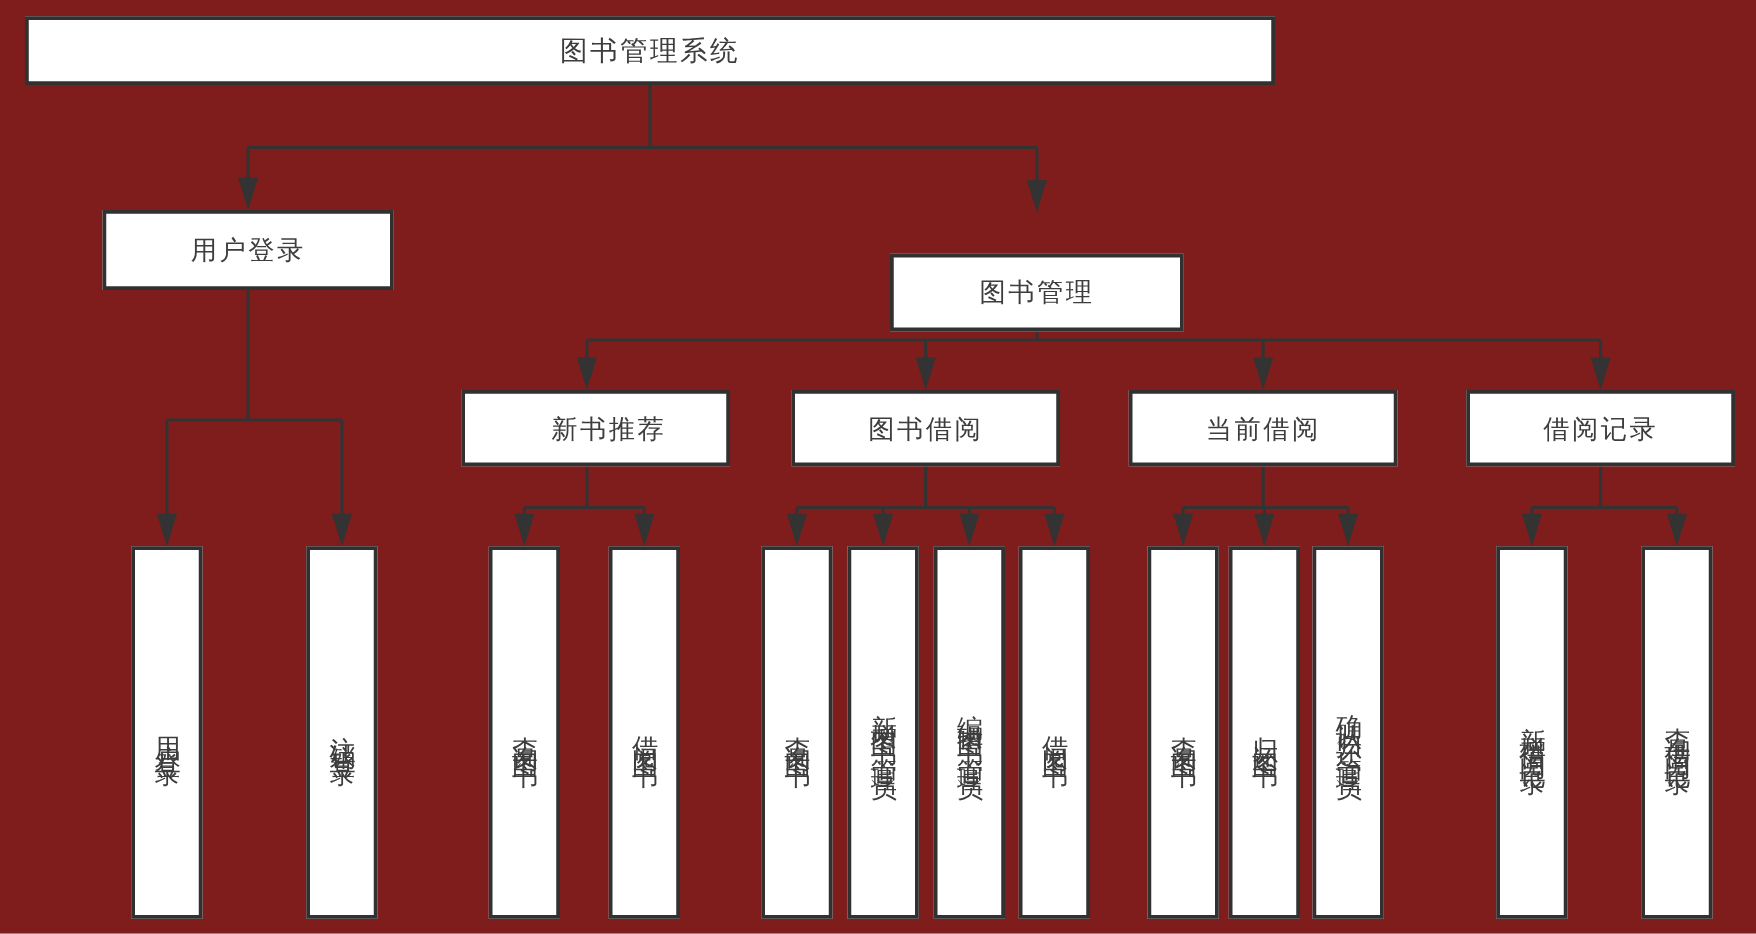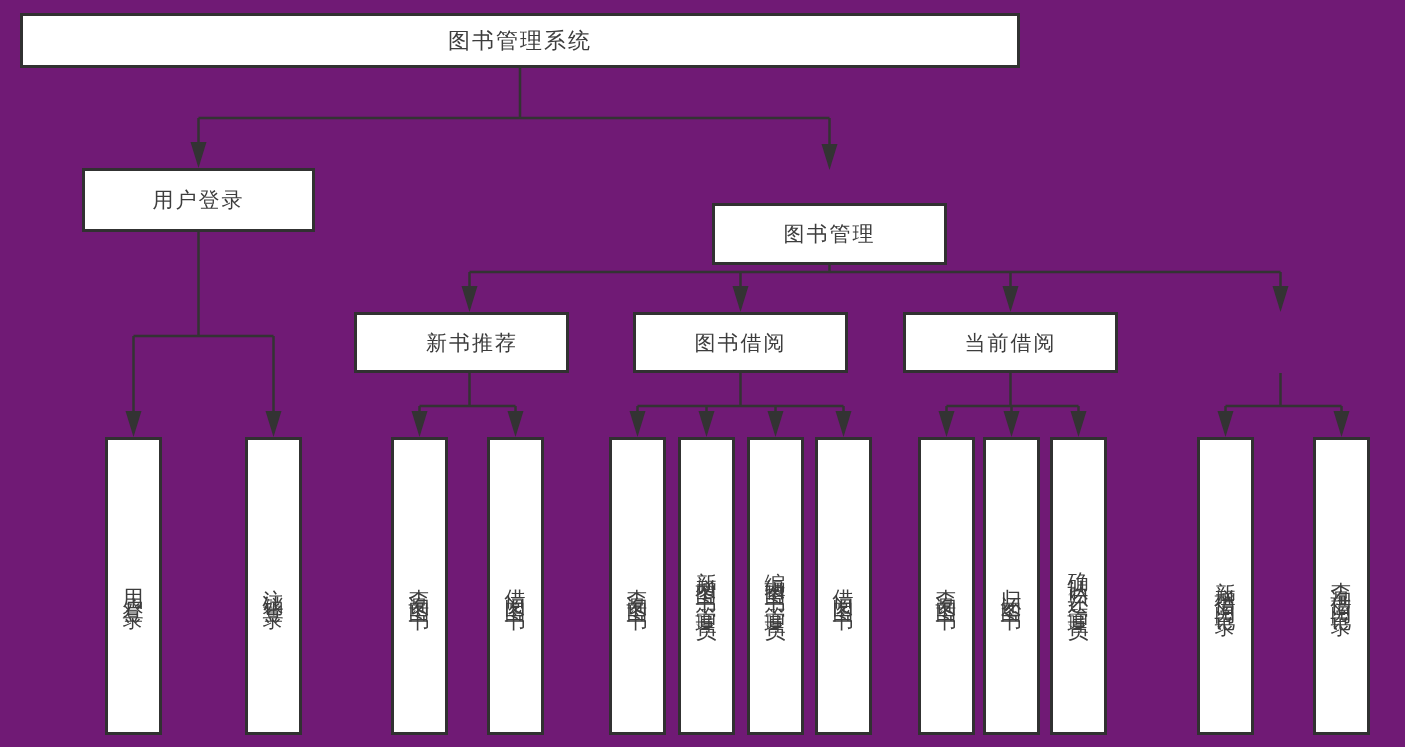--- a/index.html
+++ b/index.html
@@ -5,21 +5,21 @@
   html, body {
     margin: 0;
     padding: 0;
     background: #ffffff;
     font-family: "Liberation Sans", "DejaVu Sans", sans-serif;
   }
   .canvas {
     position: relative;
     width: 1405px;
     height: 747px;
-    background: #701a75;
+    background: #7f1d1d;
     overflow: hidden;
   }
   .connectors {
     position: absolute;
     left: 0;
     top: 0;
     z-index: 0;
   }
   .node {
     position: absolute;
@@ -121,28 +121,31 @@
     <span class="lbl">图书管理系统</span>
   </div>
 
   <div class="node" style="left:82px; top:168px; width:233px; height:64px;">
     <span class="lbl">用户登录</span>
   </div>
   <div class="node" style="left:712px; top:170px; width:235px; height:62px;margin-top:33px;">
     <span class="lbl">图书管理</span>
   </div>
 
-  <div class="node" style="left:354px; top:312px; width:215px; height:61px;padding-left:21px;">
+  <div class="node" style="left:369px; top:312px; width:215px; height:61px;padding-left:21px;">
     <span class="lbl">新书推荐</span>
   </div>
   <div class="node" style="left:903px; top:312px; width:215px; height:61px;">
     <span class="lbl">当前借阅</span>
   </div>
   <div class="node" style="left:633px; top:312px; width:215px; height:61px;">
     <span class="lbl">图书借阅</span>
+  </div>
+  <div class="node" style="left:1173px; top:312px; width:215px; height:61px;">
+    <span class="lbl">借阅记录</span>
   </div>
 
   <div class="leaf" style="left:105px;">
     <span class="vtext">用户登录</span>
   </div>
   <div class="leaf" style="left:245px;">
     <span class="vtext">注销登录</span>
   </div>
 
   <div class="leaf" style="left:391px;">

